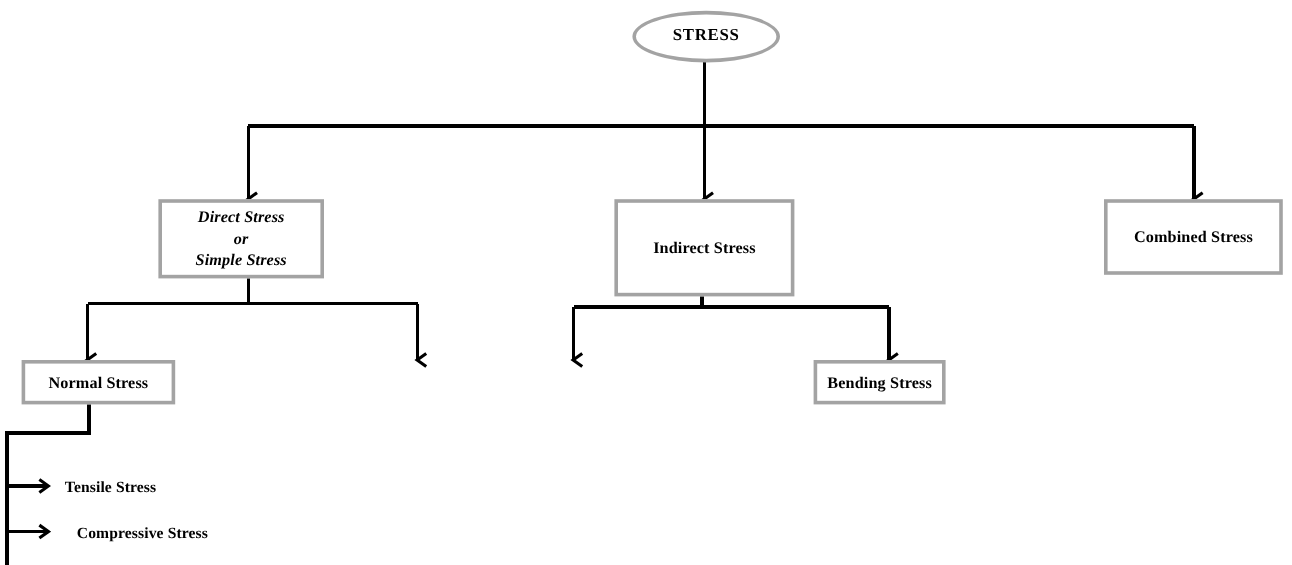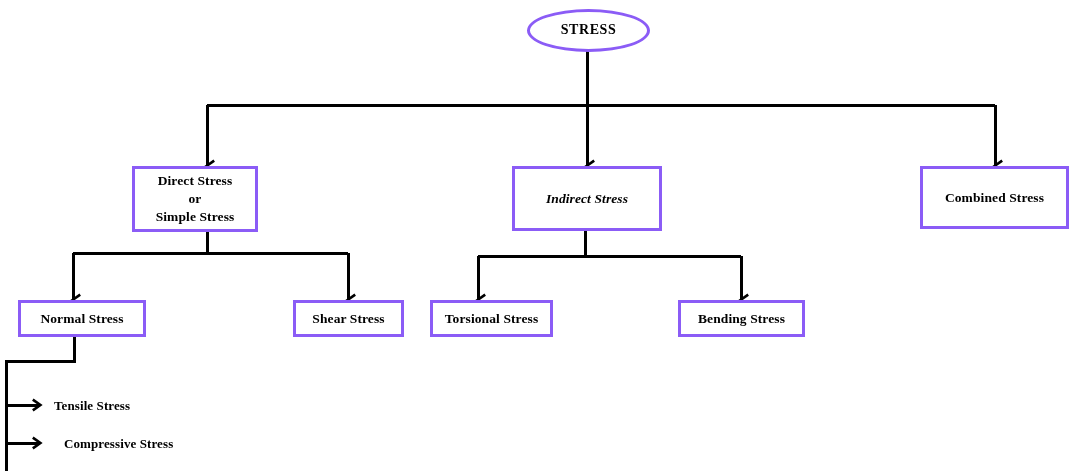--- a/index.html
+++ b/index.html
@@ -20,21 +20,21 @@
     left: 0;
     top: 0;
     width: 1077px;
     height: 471px;
     pointer-events: none;
   }
   .node {
     position: absolute;
     box-sizing: border-box;
     background: #ffffff;
-    border: 3px solid #8b5cf6;
+    border: 3px solid #a3a3a3;
     display: flex;
     align-items: center;
     justify-content: center;
     text-align: center;
     color: #000000;
     font-weight: bold;
     font-size: 13.5px;
     line-height: 1.32;
     letter-spacing: 0.1px;
   }
@@ -92,33 +92,31 @@
       <path d="M 741 256 L 741 300" marker-end="url(#arrowDown)"></path>
 
       <path d="M 74 336 L 74 361 L 6 361 L 6 471"></path>
       <path d="M 6 405 L 40 405" marker-end="url(#arrowRight)"></path>
       <path d="M 6 443 L 40 443" marker-end="url(#arrowRight)"></path>
     </g>
   </svg>
 
   <div class="node root" style="left:527px; top:9px; width:123px; height:43px;">STRESS</div>
 
-  <div class="node multiline" style="left:132px; top:166px; width:126px; height:66px;">Direct Stress
+  <div class="node multiline" style="left:132px; top:166px; width:138px; height:66px;font-style:italic;">Direct Stress
 or
 Simple Stress</div>
 
-  <div class="node" style="left:512px; top:166px; width:150px; height:65px;font-style:italic;">Indirect Stress</div>
+  <div class="node" style="left:512px; top:166px; width:150px; height:81px;">Indirect Stress</div>
 
   <div class="node" style="left:920px; top:166px; width:149px; height:63px;">Combined Stress</div>
 
   <div class="node" style="left:18px; top:300px; width:128px; height:37px;">Normal Stress</div>
 
-  <div class="node" style="left:293px; top:300px; width:111px; height:37px;">Shear Stress</div>
 
-  <div class="node" style="left:430px; top:300px; width:123px; height:37px;">Torsional Stress</div>
 
-  <div class="node" style="left:678px; top:300px; width:127px; height:37px;">Bending Stress</div>
+  <div class="node" style="left:678px; top:300px; width:110px; height:37px;">Bending Stress</div>
 
   <div class="leaf-label" style="left:54px; top:398px;">Tensile Stress</div>
 
   <div class="leaf-label" style="left:64px; top:436px;">Compressive Stress</div>
 
 </div>
 
 </body></html>

